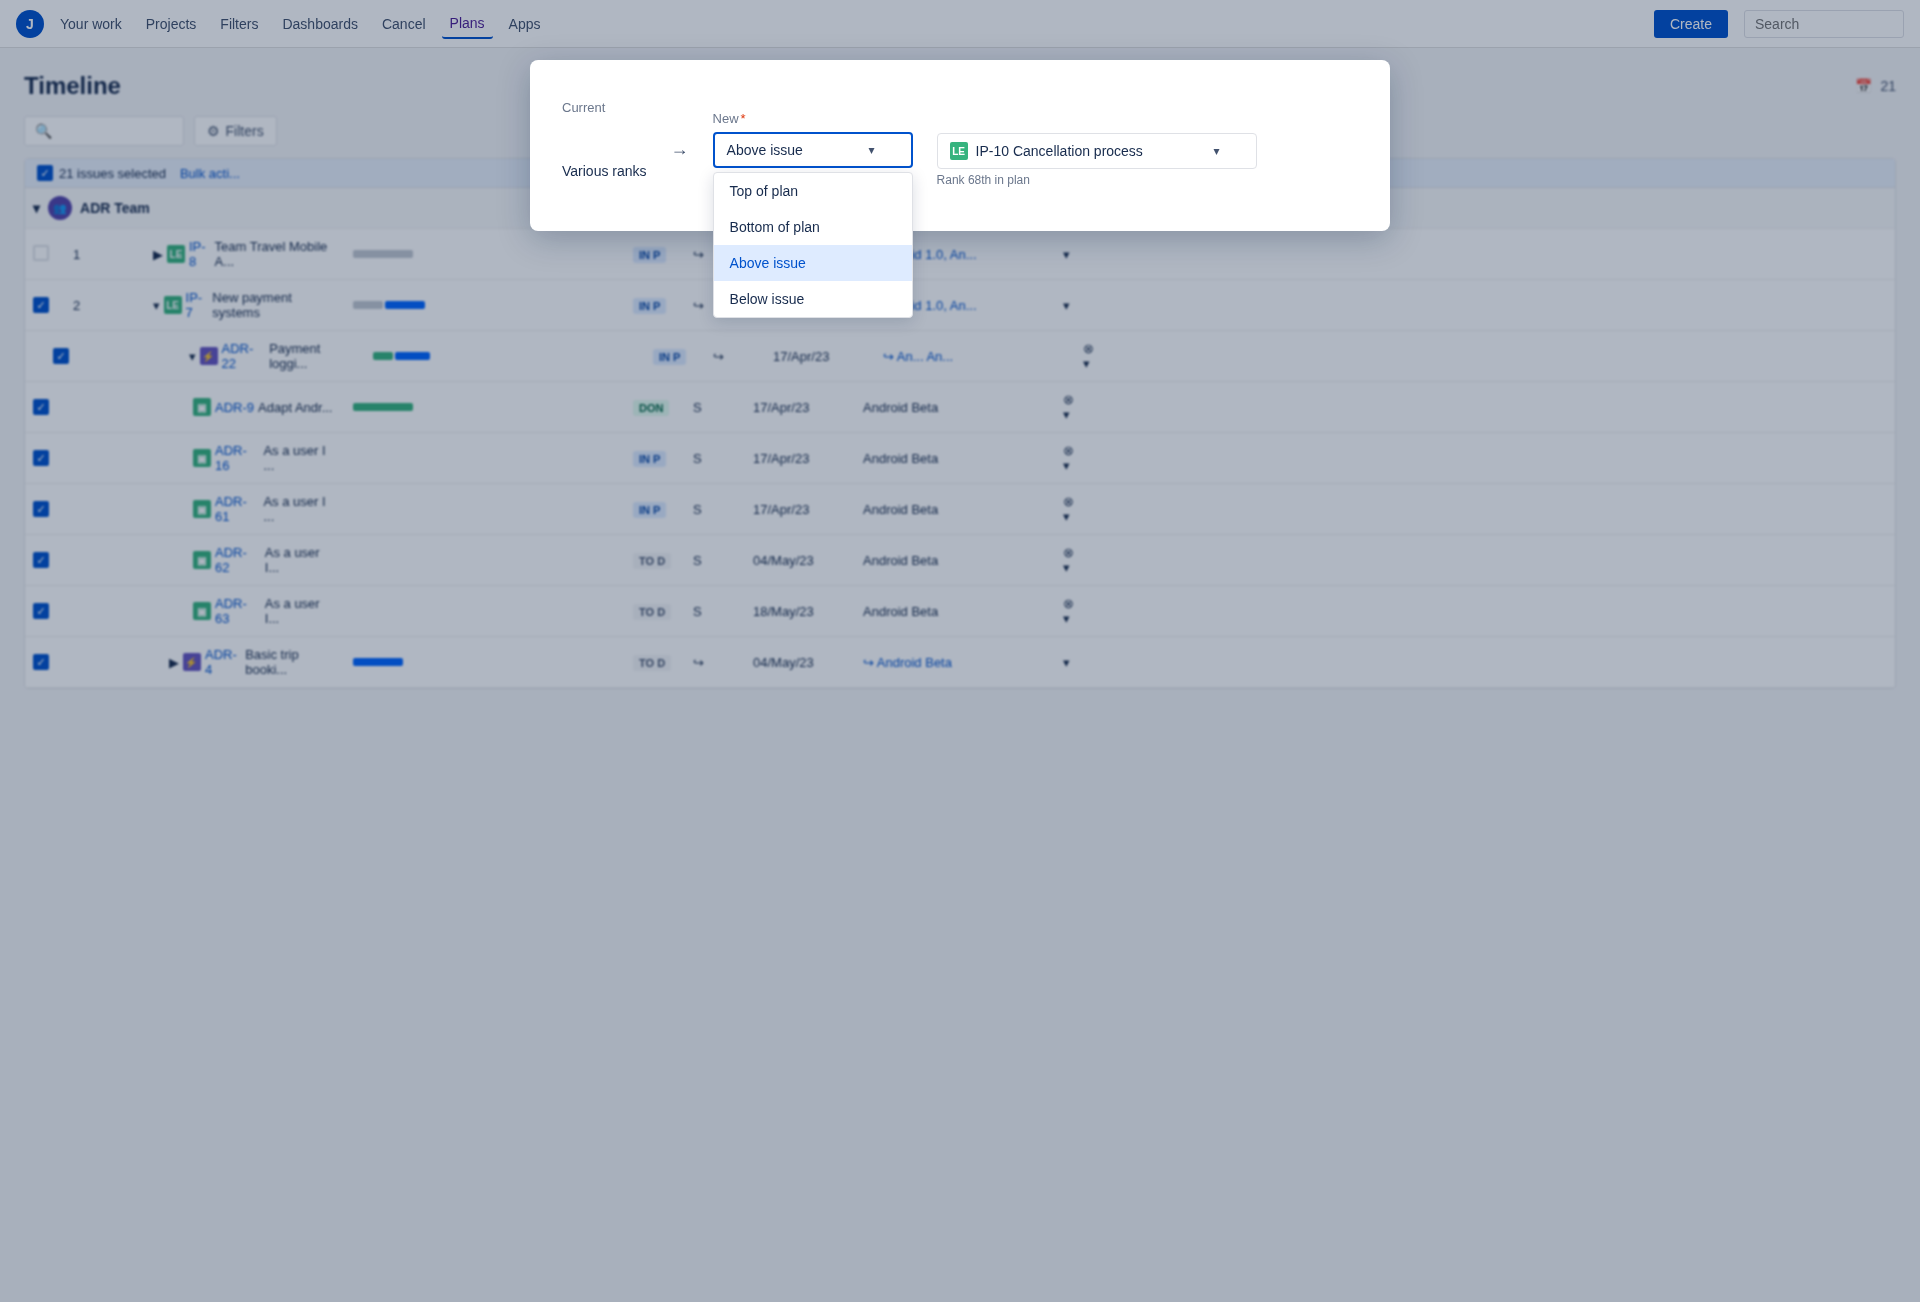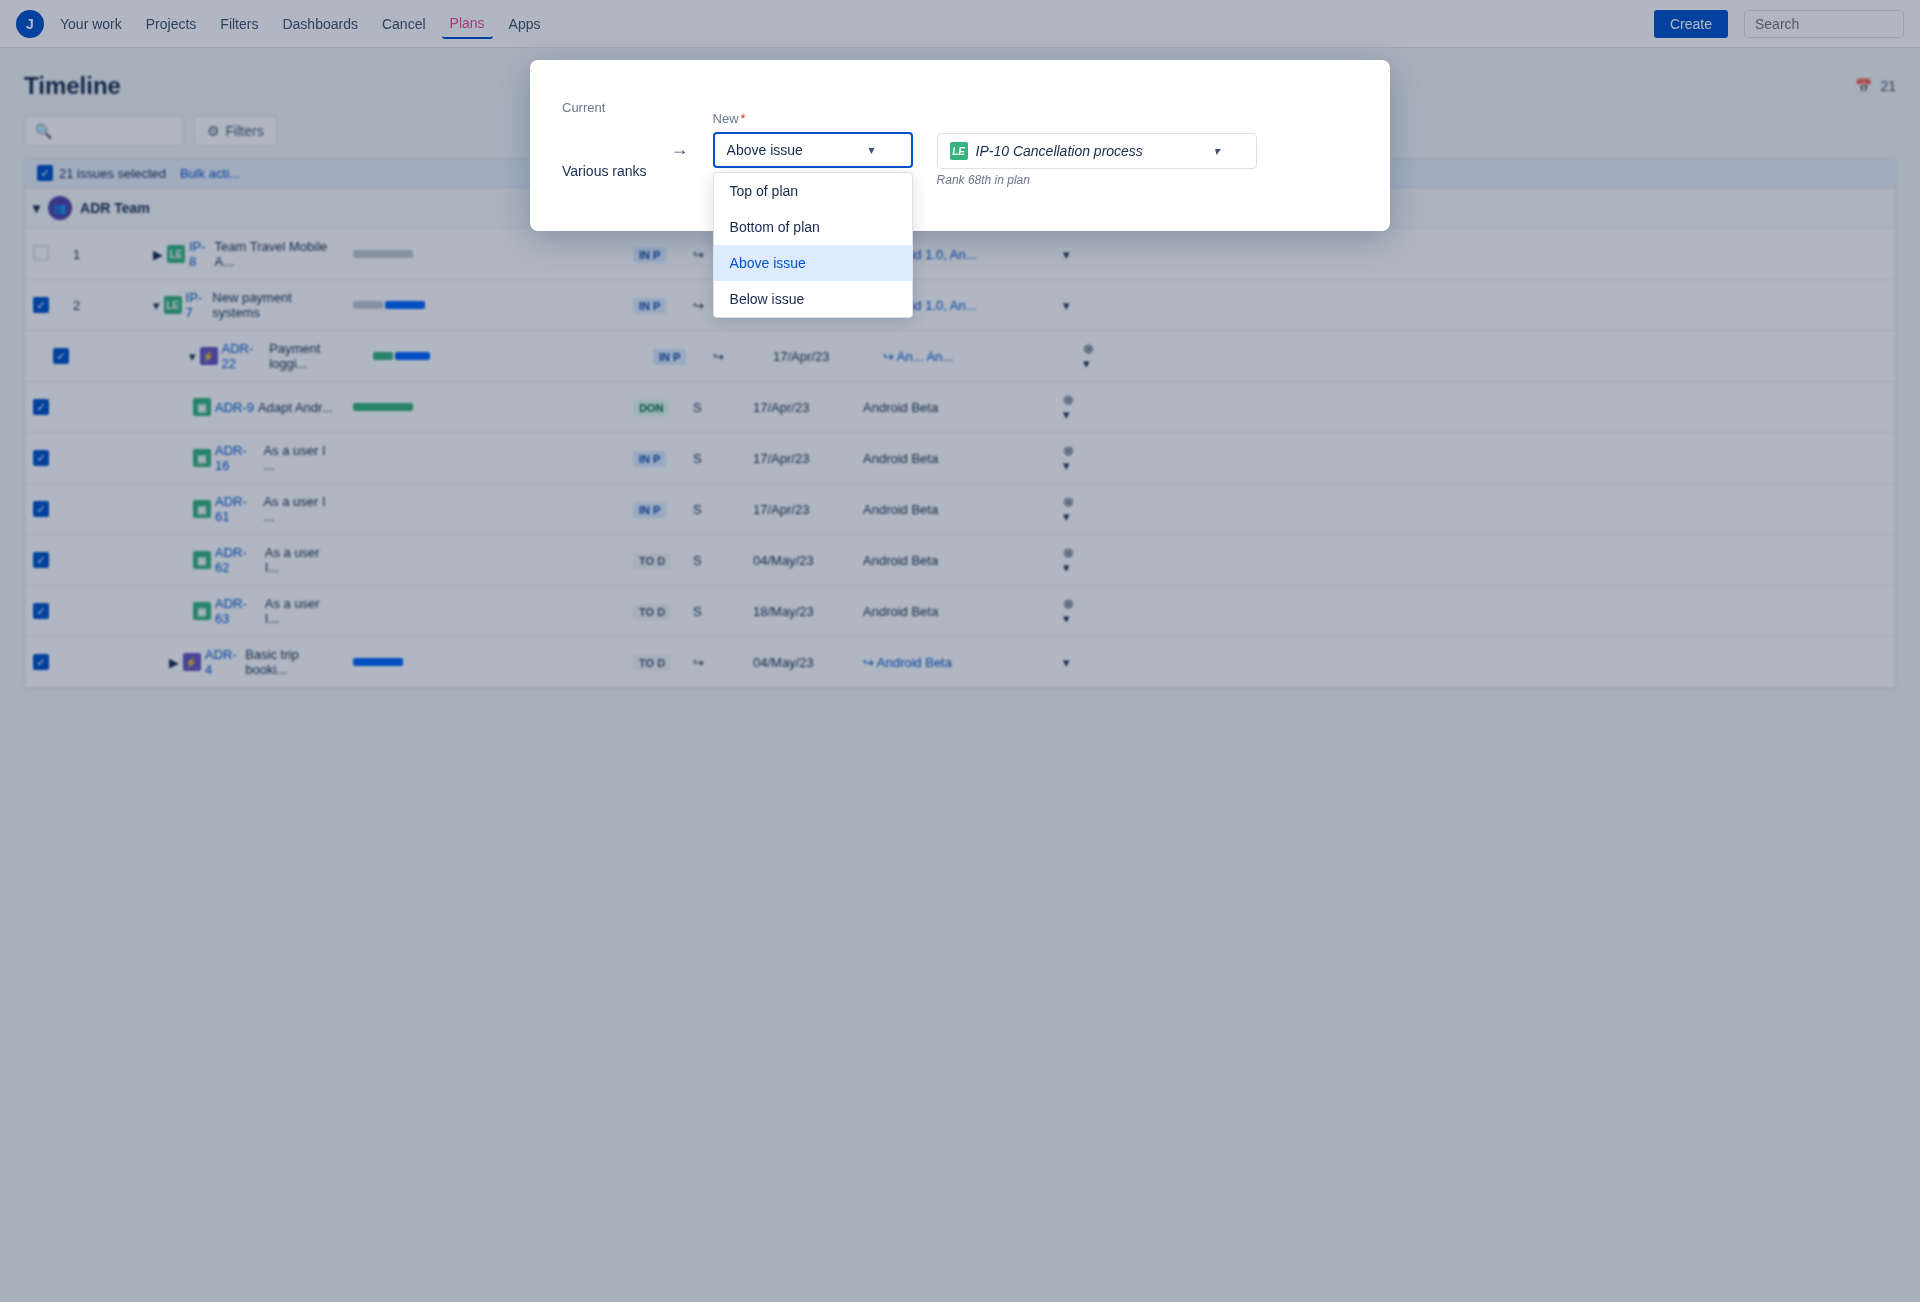--- a/index.html
+++ b/index.html
@@ -11,21 +11,21 @@
       height: 48px;
       display: flex;
       align-items: center;
       padding: 0 16px;
       border-bottom: 1px solid #e0e0e0;
       gap: 8px;
       position: fixed; top: 0; left: 0; right: 0; z-index: 10;
     }
     .topnav-logo { width: 28px; height: 28px; background: #0052cc; border-radius: 50%; display: flex; align-items: center; justify-content: center; color: #fff; font-weight: bold; font-size: 14px; flex-shrink: 0; }
     .topnav-item { color: #42526e; font-size: 14px; padding: 6px 8px; border-radius: 3px; cursor: pointer; white-space: nowrap; }
-    .topnav-item.active { color: #ec4899; border-bottom: 2px solid #0052cc; }
+    .topnav-item.active { color: #4c1d95; border-bottom: 2px solid #0052cc; }
     .topnav-create { background: #0052cc; color: #fff; font-size: 14px; font-weight: 400; padding: 6px 16px; border-radius: 3px; cursor: pointer; margin-left: auto; }
     .topnav-search { margin-left: 8px; border: 1px solid #dfe1e6; border-radius: 3px; padding: 5px 10px; font-size: 14px; color: #42526e; width: 160px; }
 
     
     .main-area {
       margin-top: 48px;
       padding: 24px;
       height: calc(100vh - 48px);
       overflow: hidden;
       position: relative;
@@ -504,21 +504,21 @@
 
           <div class="dropdown-menu">
             <div class="dropdown-item">Top of plan</div>
             <div class="dropdown-item">Bottom of plan</div>
             <div class="dropdown-item selected">Above issue</div>
             <div class="dropdown-item">Below issue</div>
           </div>
         </div>
       </div>
 
-      <div style="margin-top: 20px; font-style: italic;">
+      <div style="margin-top: 20px;">
         <div class="field-label" style="visibility:hidden;">Issue</div>
         <div class="select-box-plain">
           <span class="issue-icon icon-le">LE</span>
           <span>IP-10 Cancellation process</span>
           <span class="chevron-down">▾</span>
         </div>
         <div class="rank-hint">Rank 68th in plan</div>
       </div>
     </div>
 

